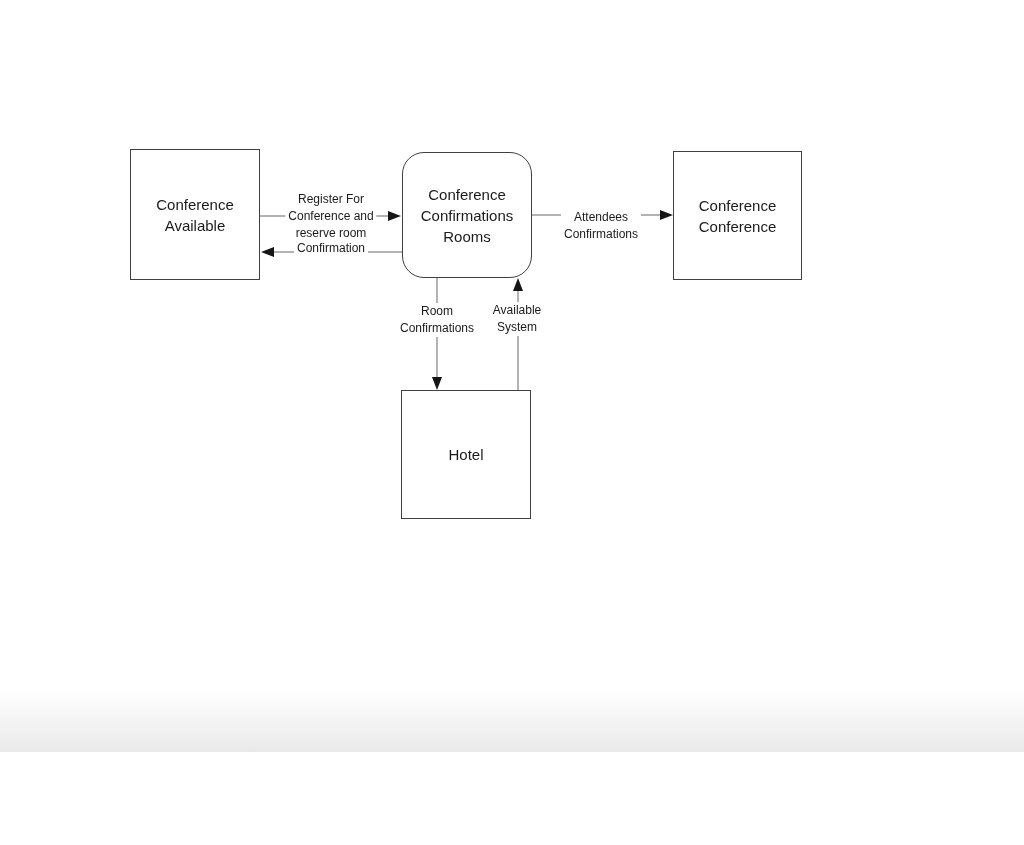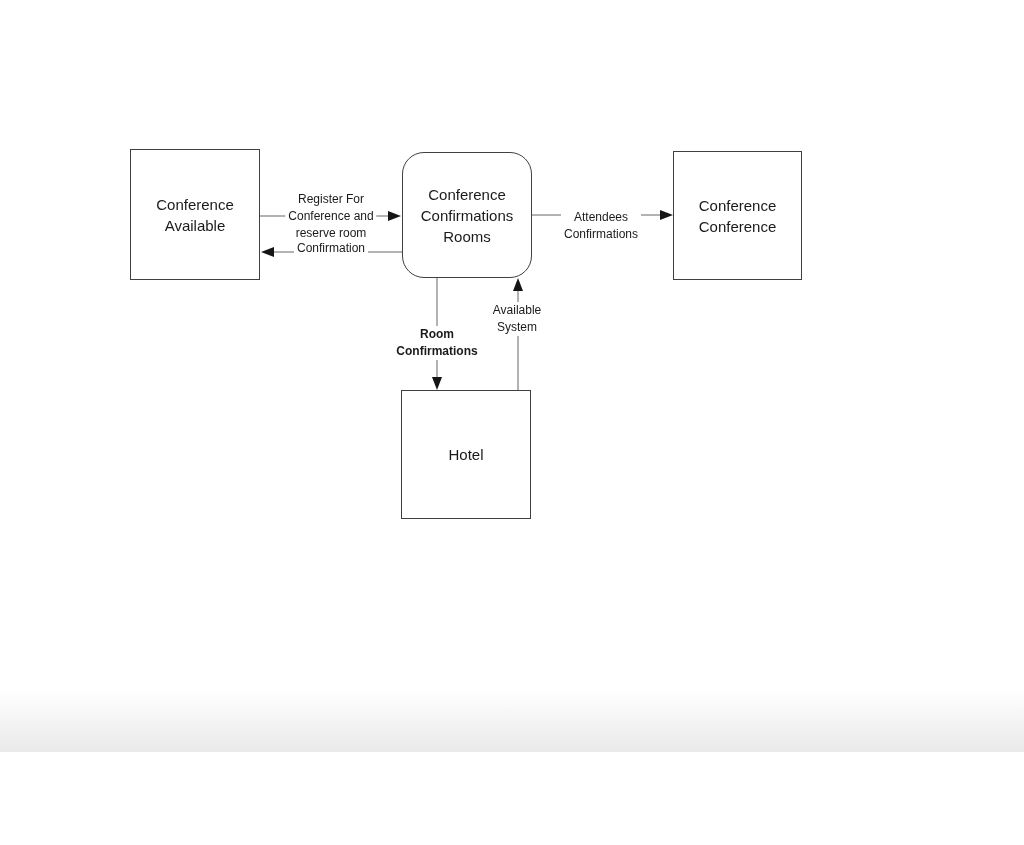--- a/index.html
+++ b/index.html
@@ -49,21 +49,21 @@
     font-size: 12px;
     line-height: 17px;
     color: #1a1a1a;
     padding: 0 3px;
     white-space: nowrap;
   }
   .flow-label .fl { display: block; }
   .label-register      { left: 331px; top: 216px; }
   .label-confirmation  { left: 331px; top: 248px; }
   .label-attendees     { left: 601px; top: 226px; }
-  .label-room          { left: 437px; top: 343px; font-weight: bold; }
+  .label-room          { left: 437px; top: 320px; }
   .label-available     { left: 517px; top: 319px; }
   .bottom-fade {
     position: absolute;
     left: 0;
     bottom: 0;
     width: 100%;
     height: 62px;
     background: linear-gradient(to bottom, rgba(0,0,0,0) 0%, rgba(0,0,0,0.085) 100%);
     pointer-events: none;
   }

